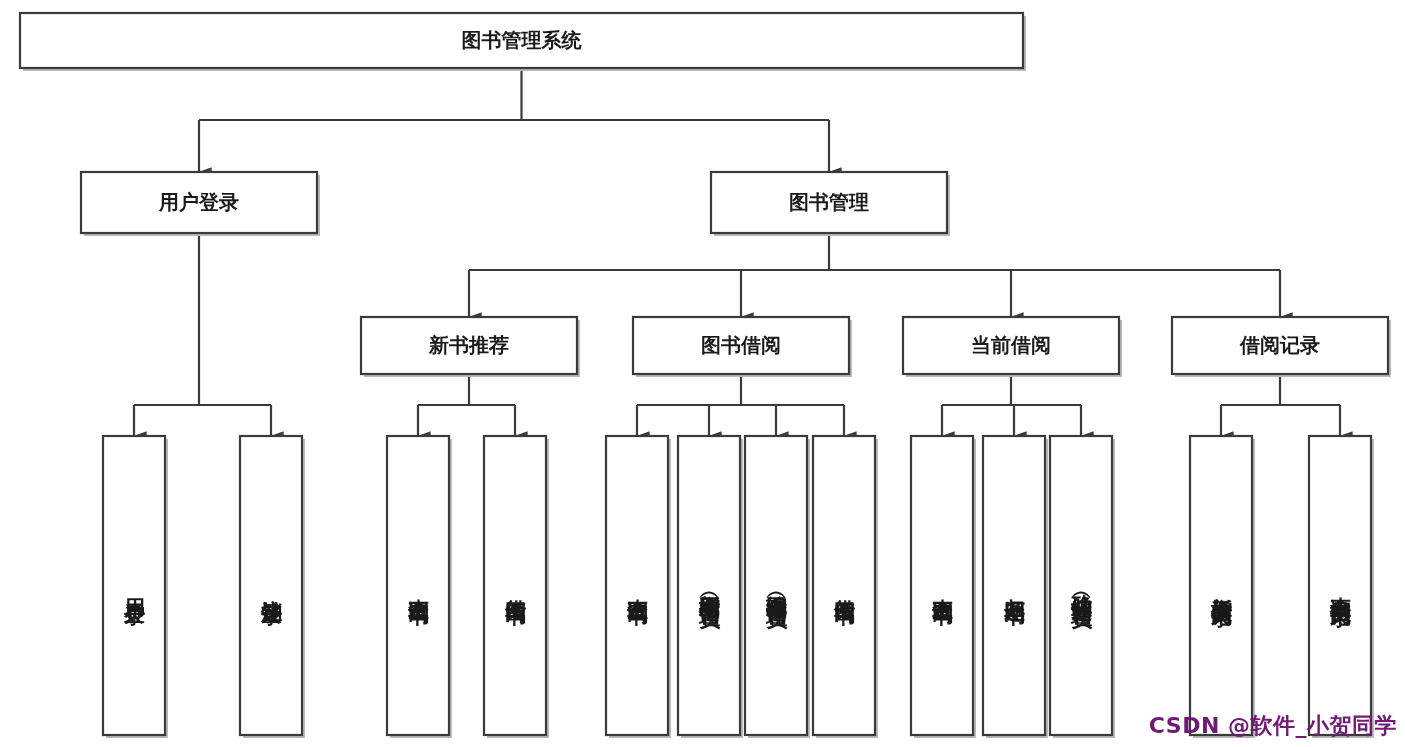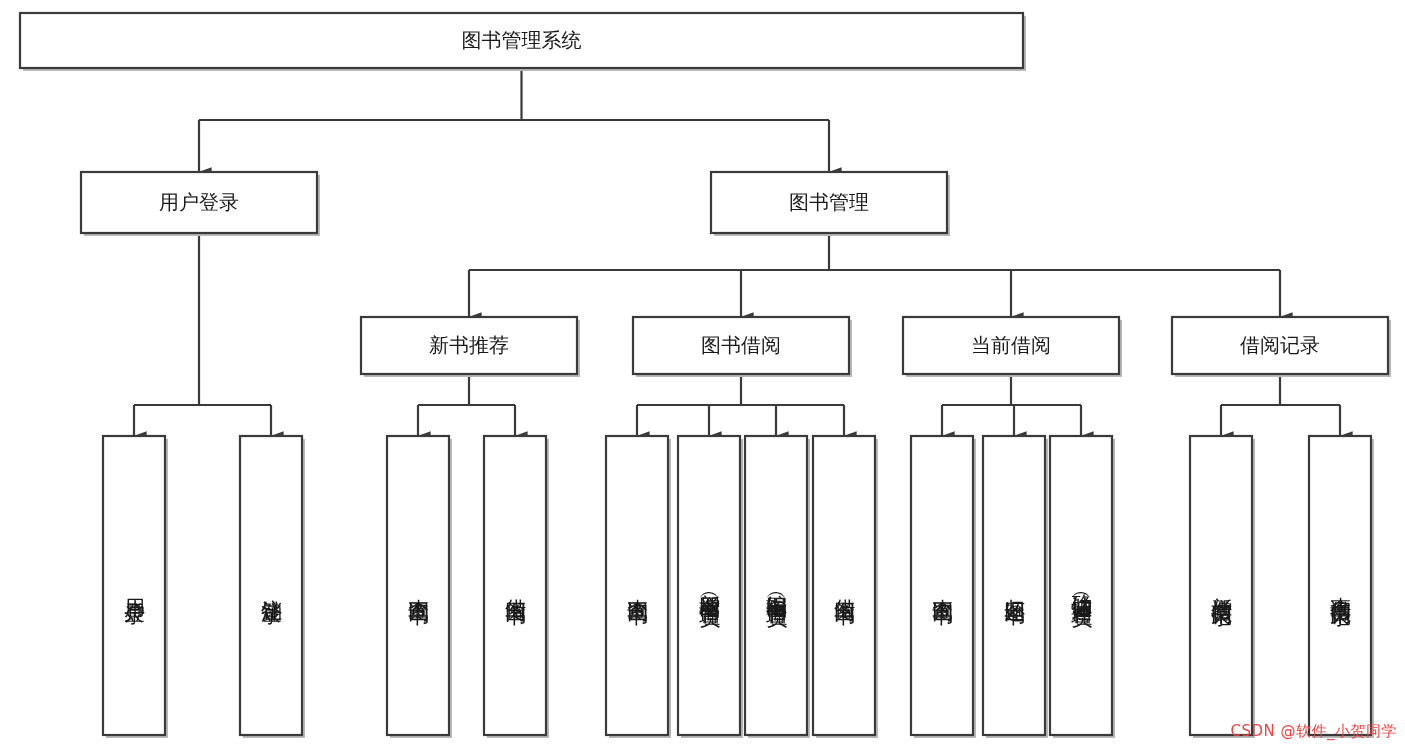--- a/index.html
+++ b/index.html
@@ -12,20 +12,21 @@
     width: 1405px;
     height: 747px;
     overflow: hidden;
     font-family: "DejaVu Sans", "Liberation Sans", sans-serif;
   }
   #diagram-root {
     position: relative;
     width: 1405px;
     height: 747px;
     background: #ffffff;
+    font-weight: bold;
   }
   svg#tree-svg {
     position: absolute;
     left: 0;
     top: 0;
     width: 1405px;
     height: 747px;
     display: block;
   }
   .node-box {
@@ -69,22 +70,22 @@
     position: absolute;
     display: flex;
     align-items: center;
     justify-content: center;
   }
   #watermark {
     position: absolute;
     right: 8px;
     bottom: 6px;
     font-family: "DejaVu Sans", "Liberation Sans", sans-serif;
-    font-size: 15px;
-    color: #ef4444;
+    font-size: 22px;
+    color: #701a75;
     letter-spacing: 0.5px;
     white-space: nowrap;
     user-select: none;
   }
 </style>
 </head>
 <body>
 
 <div id="diagram-root">
 

